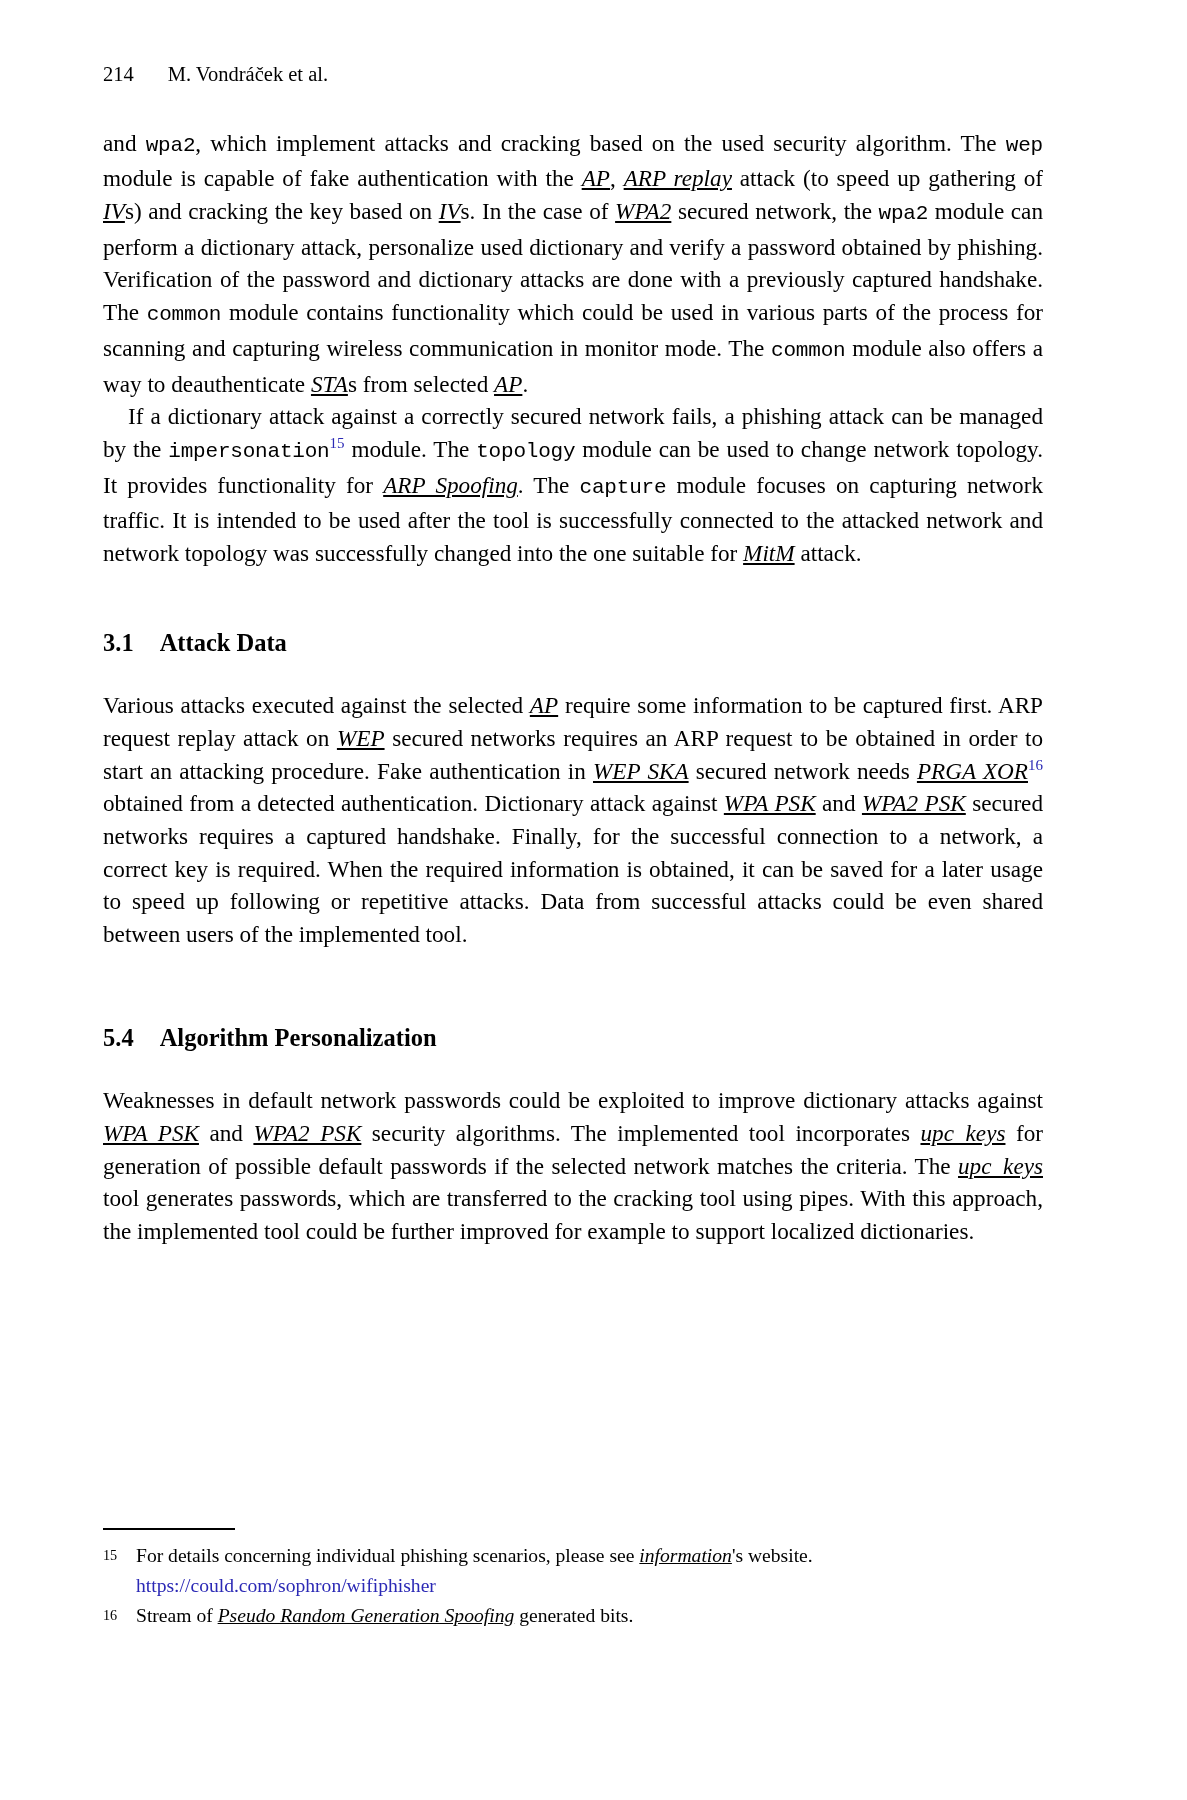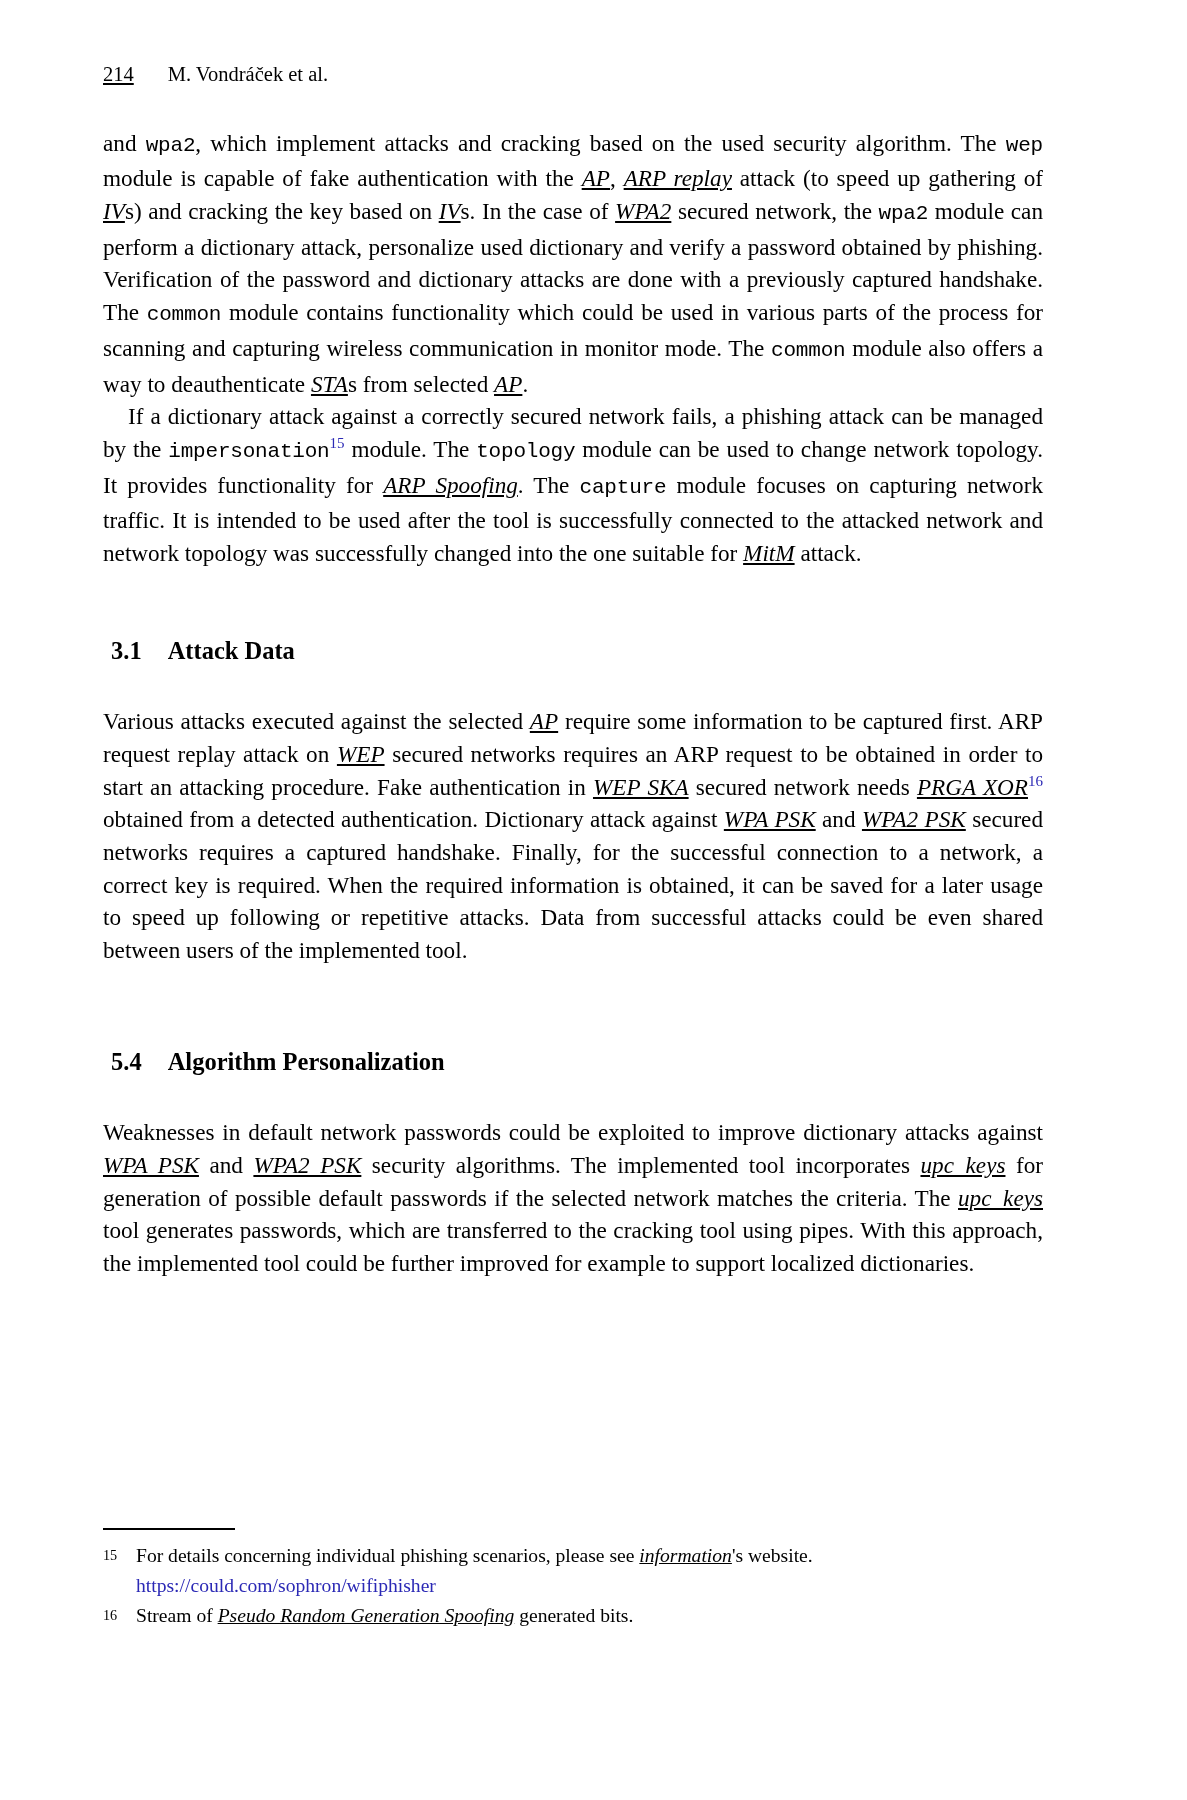--- a/index.html
+++ b/index.html
@@ -28,21 +28,21 @@
     width: 940px;
   }
 
   
   .runhead {
     font-size: 20.5px;
     line-height: 1.2;
     margin-bottom: 40px;
     white-space: nowrap;
   }
-  .runhead .folio { margin-right: 34px; text-decoration: underline; }
+  .runhead .folio { margin-right: 34px; }
 
   
   p.body {
     font-size: 23.2px;
     line-height: 32.7px;
     text-align: justify;
     text-justify: inter-word;
     margin: 0;
     hyphens: manual;
   }
@@ -60,21 +60,21 @@
     vertical-align: super;
     line-height: 0;
     color: #2b29b5;
     font-family: "Liberation Serif", serif;
   }
 
   
   h2.sec {
     font-size: 24.5px;
     font-weight: bold;
-    margin: 8px;
+    margin: 0;
     line-height: 1.2;
     white-space: nowrap;
   }
   h2.sec .num { margin-right: 26px; }
 
   .gap-before-sec { height: 58px; }
   .gap-after-sec  { height: 32px; }
   .gap-sec2-before { height: 72px; }
 
   

